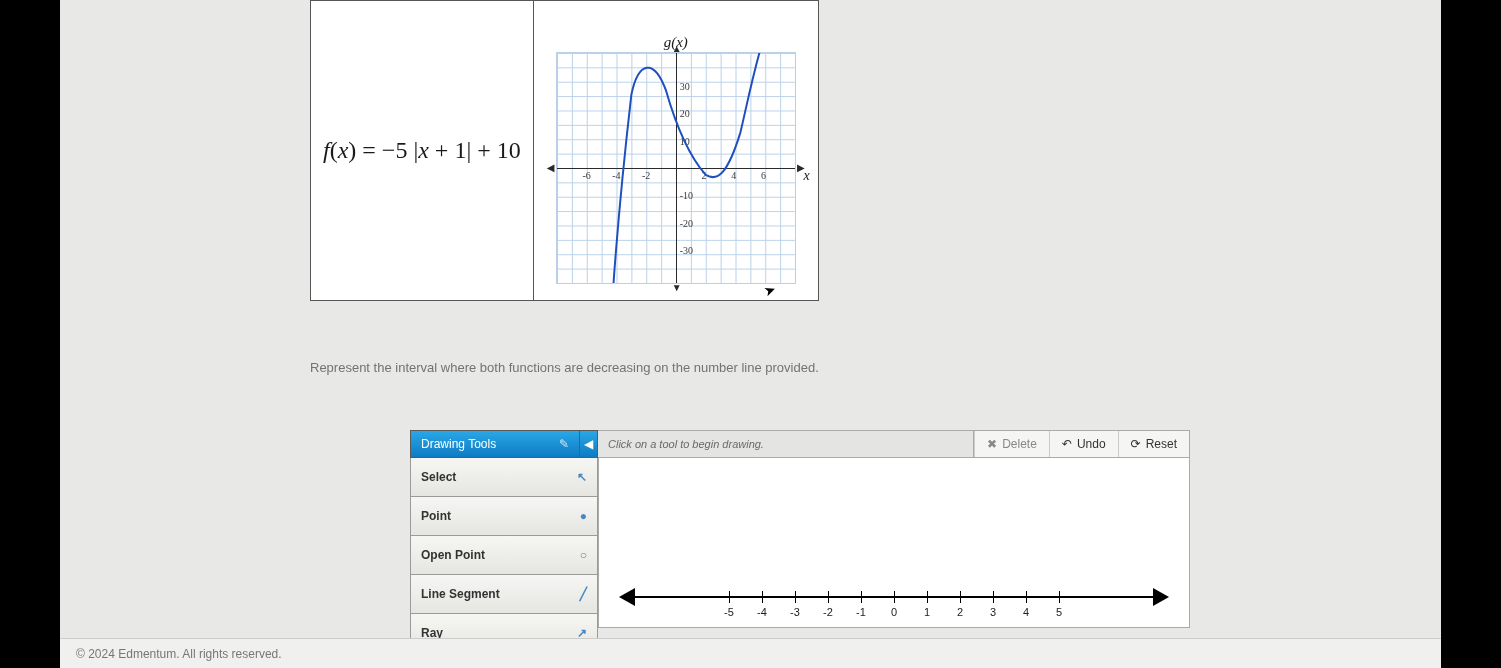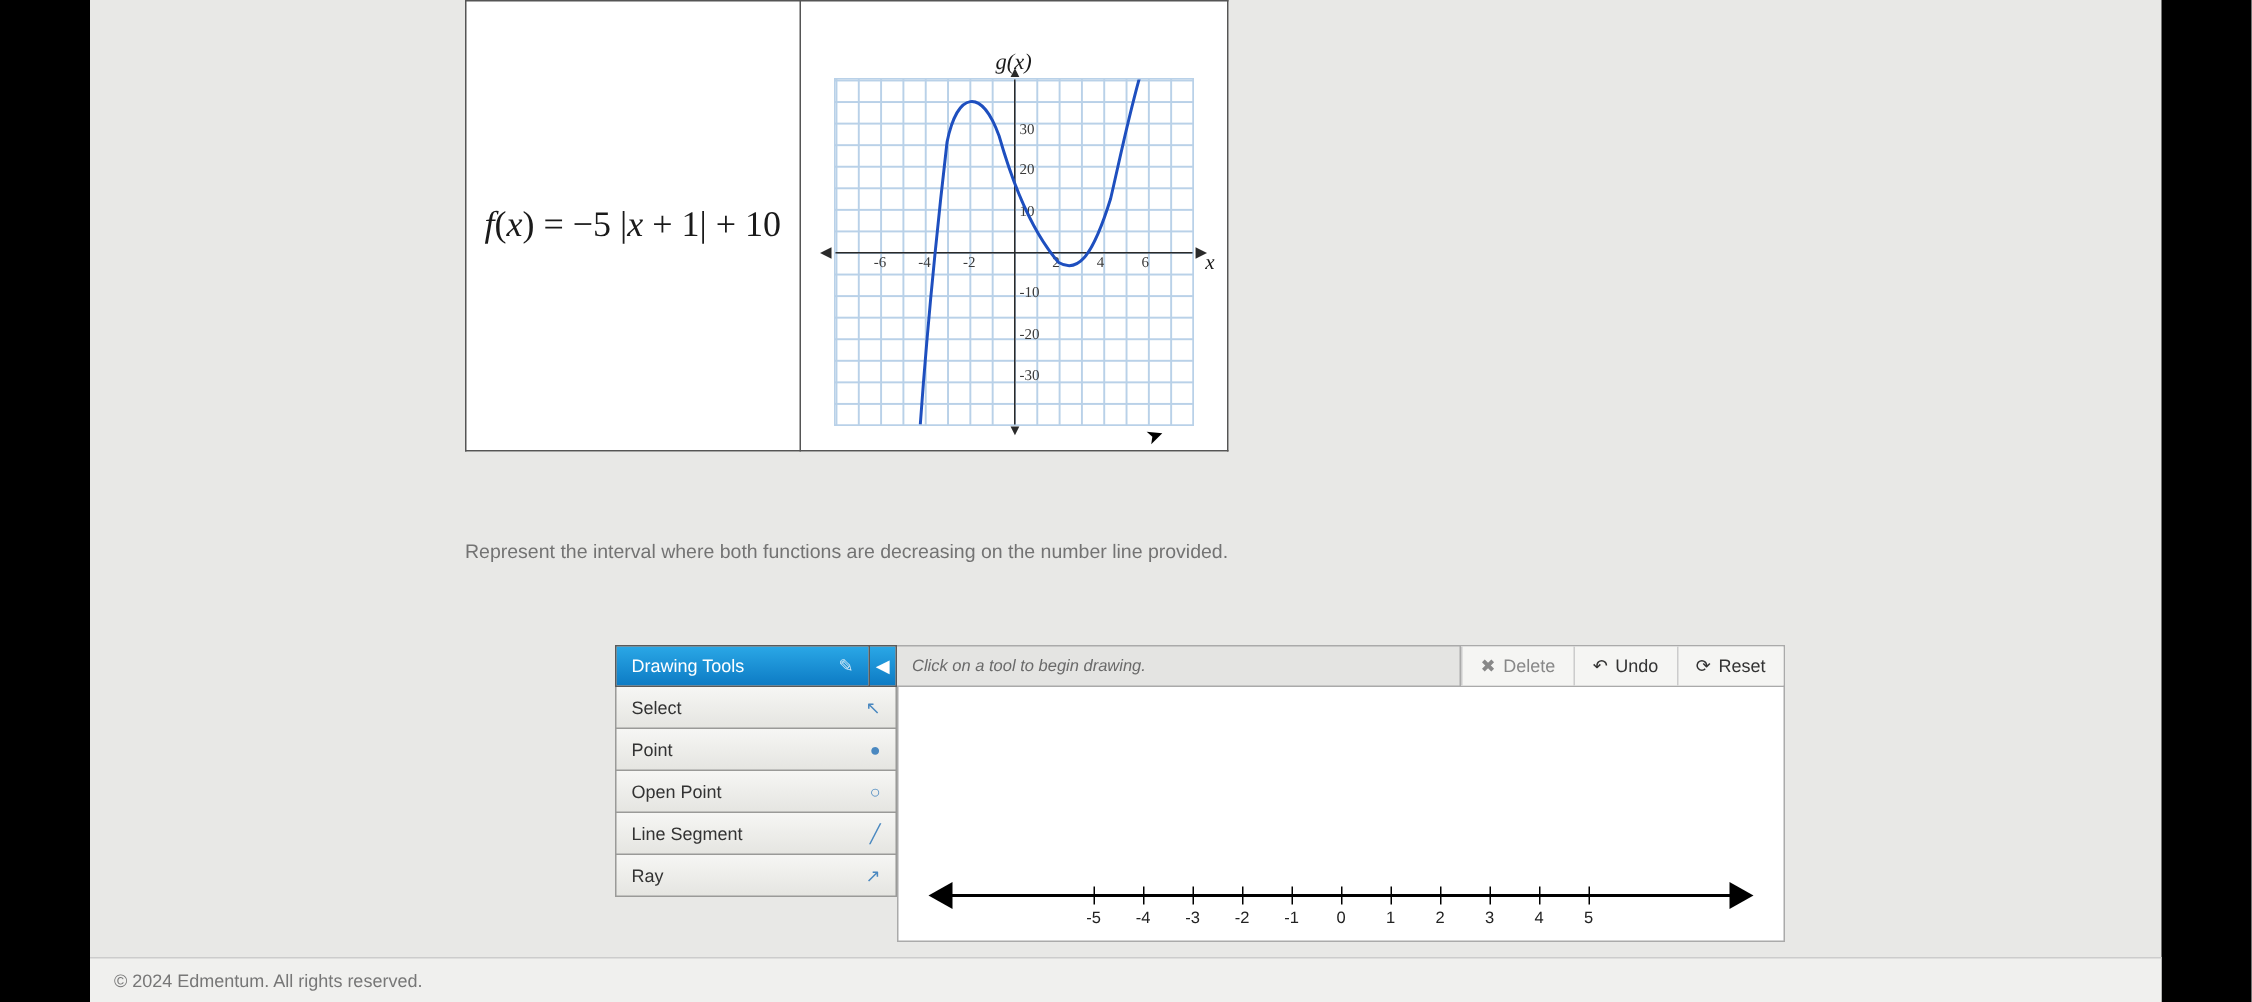--- a/index.html
+++ b/index.html
@@ -128,31 +128,32 @@
     display: flex; align-items: center; gap: 5px;
     border-left: 1px solid #ccc;
     font-size: 12px;
     cursor: pointer;
   }
   .rt-btn.del { color: #888; }
   .tool-list {
     width: 188px;
   }
   .tool-item {
-    height: 28px;
+    height: 39px;
     background: linear-gradient(#f6f6f4, #e5e5e1);
     border: 1px solid #9a9a98;
     border-top: none;
     display: flex;
     align-items: center;
     padding: 0 10px;
     font-size: 12px;
     color: #333;
     cursor: pointer;
     position: relative;
+    font-weight: bold;
   }
   .tool-item .ticon {
     position: absolute;
     right: 10px;
     color: #4a88c0;
     font-size: 12px;
   }
   .canvas-area {
     position: absolute;
     left: 188px;

